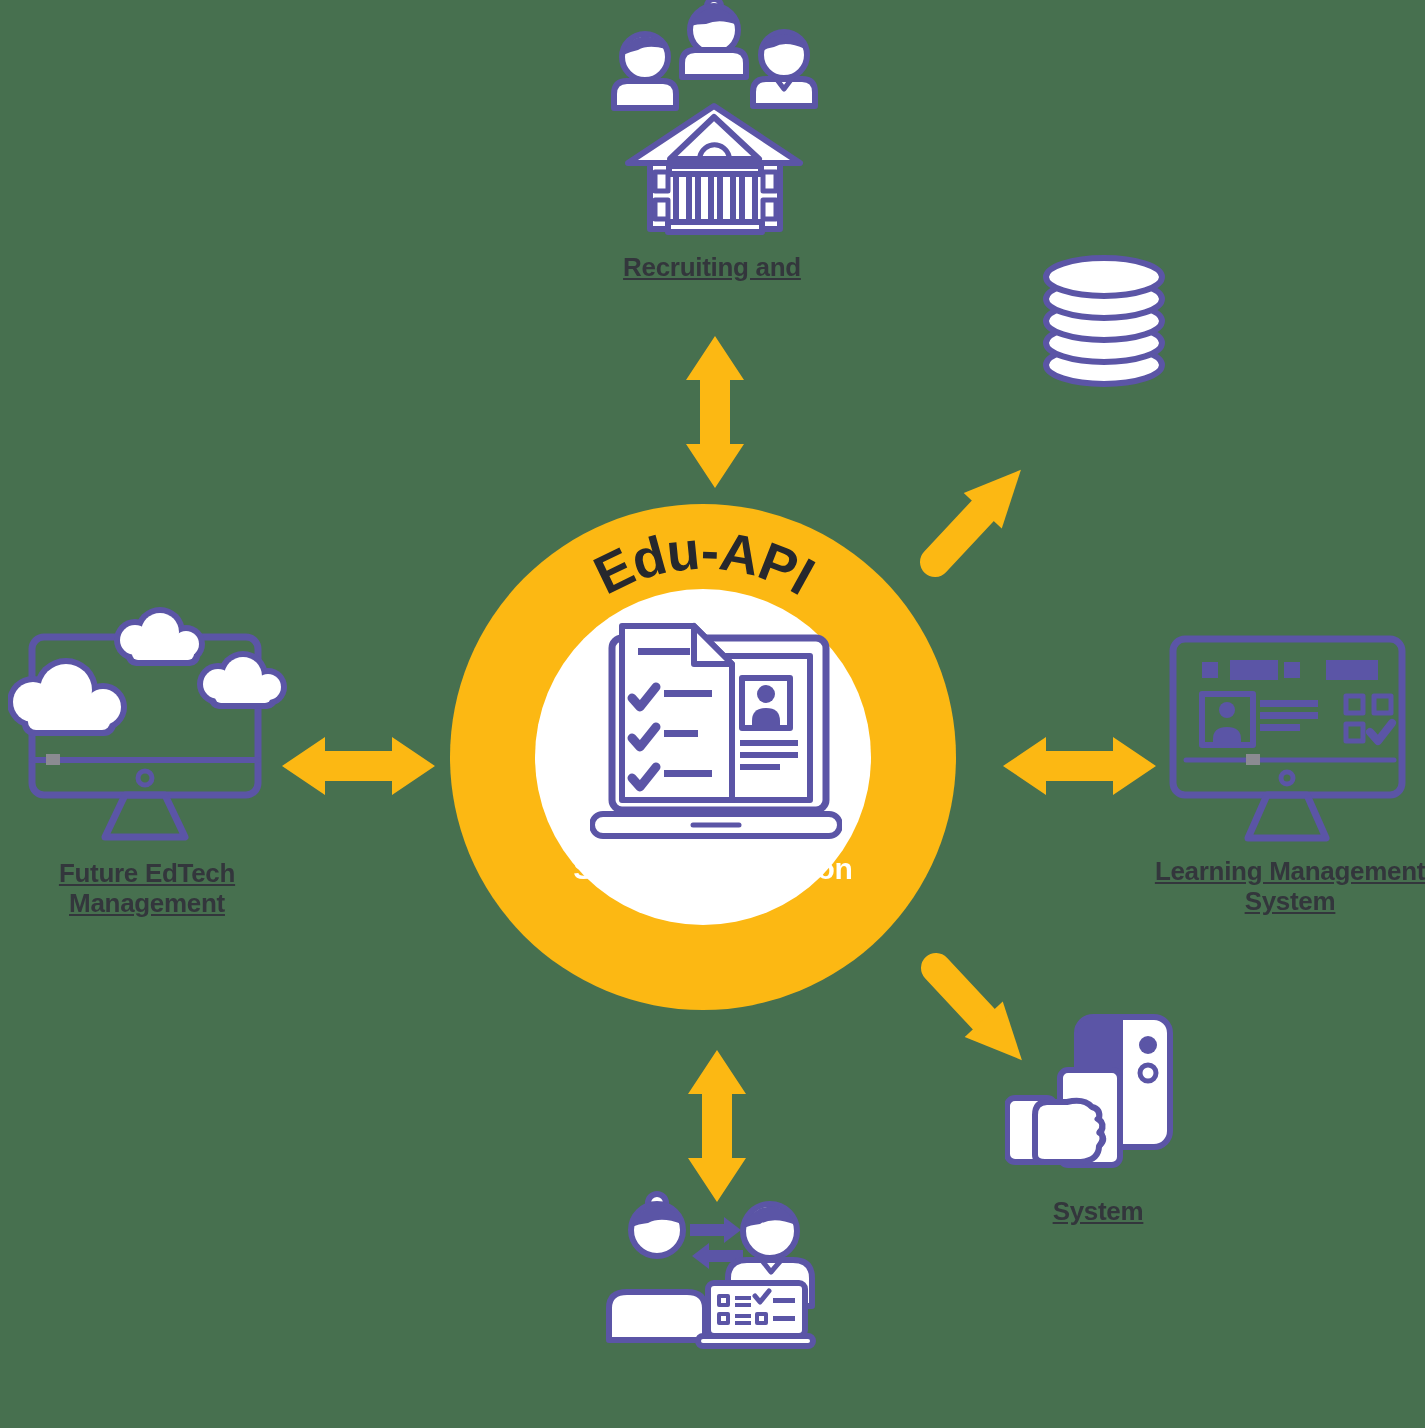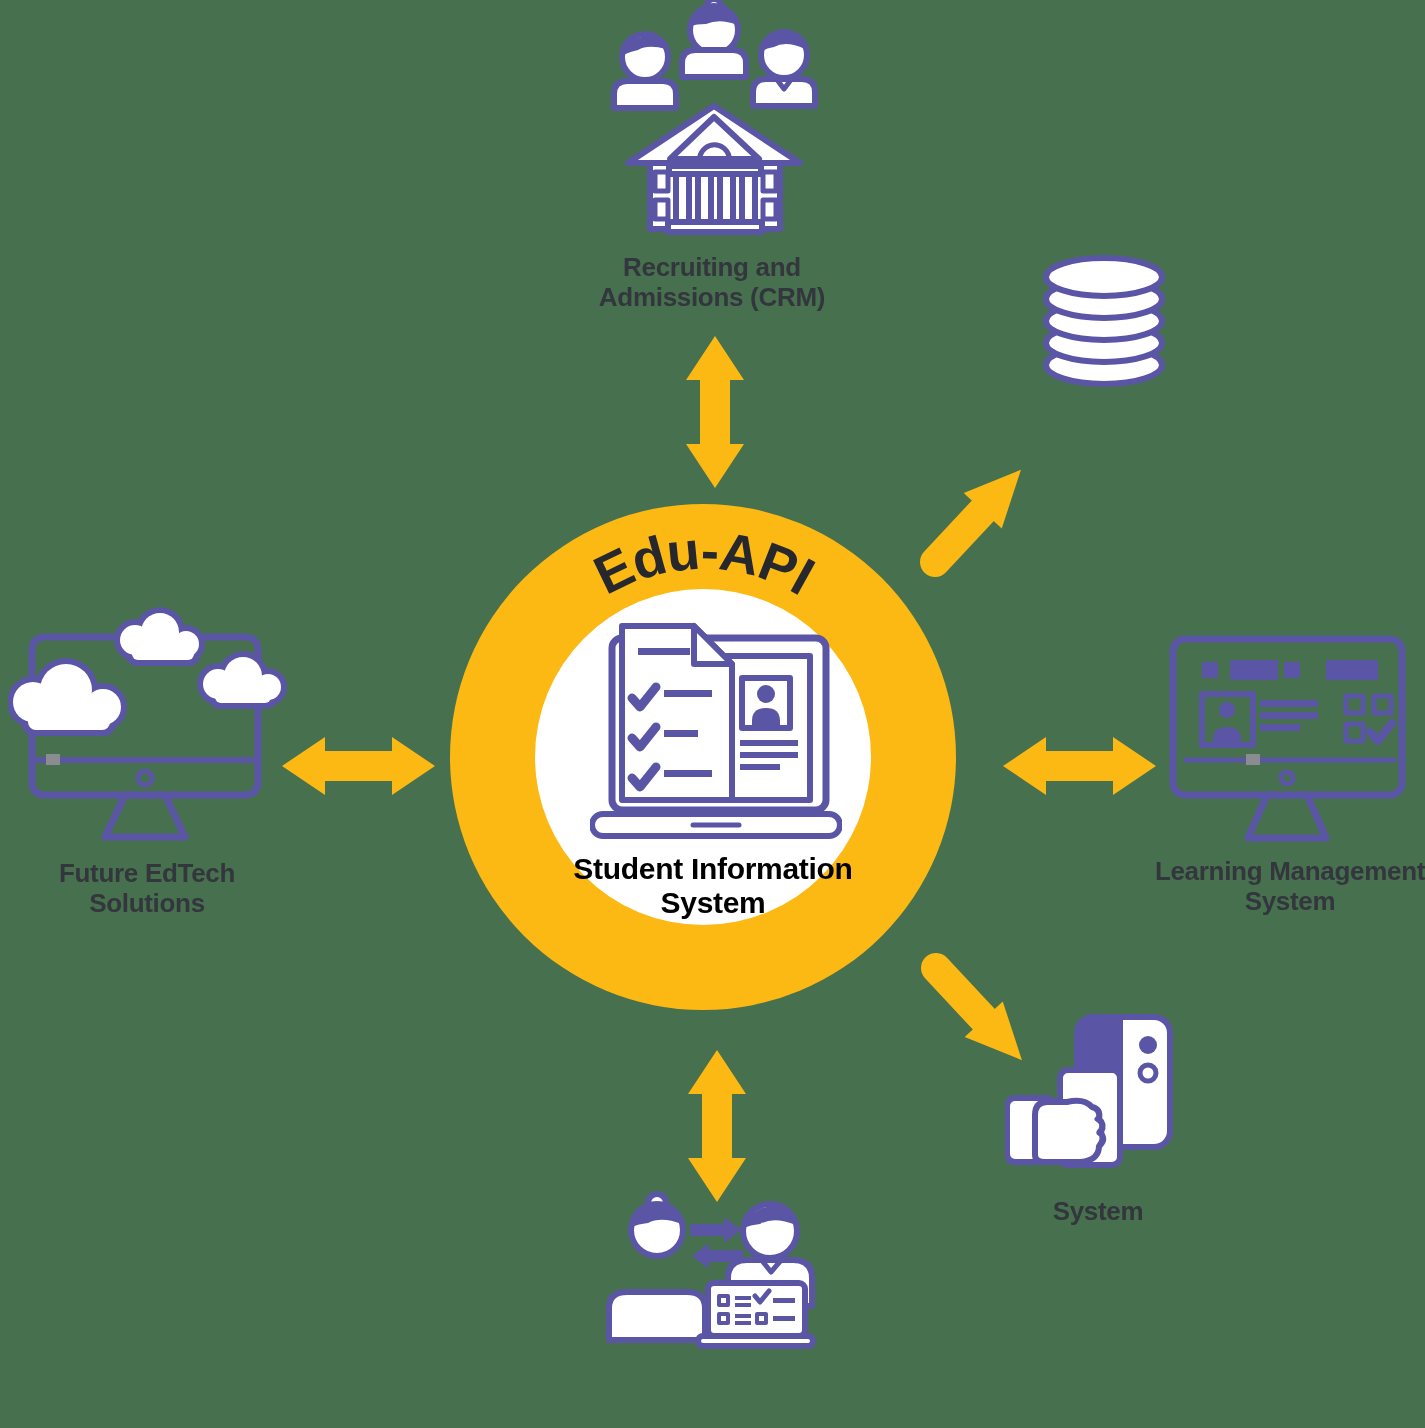--- a/index.html
+++ b/index.html
@@ -1,23 +1,23 @@
 <!DOCTYPE html>
 <html><head>
 <meta charset="utf-8">
 <style>
   html,body{margin:0;padding:0;background:#47704F;}
   .canvas{position:relative;width:1425px;height:1428px;background:#47704F;overflow:hidden;
           font-family:"Liberation Sans",sans-serif;}
   .abs{position:absolute;}
   .node-label{position:absolute;font-weight:700;font-size:26px;line-height:30px;
               color:#33363C;text-align:center;letter-spacing:-0.3px;}
-  .node-label span{display:block;}
+  .node-label span{display:block;text-decoration:underline;}
   .hub-center-label{position:absolute;font-weight:700;font-size:30px;line-height:34px;
-              color:#000000;text-align:center;letter-spacing:-0.3px;}
+              color:#ffffff;text-align:center;letter-spacing:-0.3px;}
   .hub-center-label span{display:block;}
   svg{display:block;}
 </style>
 </head>
 <body>
 
 <div class="canvas">
 
   <svg class="abs" style="left:0;top:0;" width="1425" height="1428" viewBox="0 0 1425 1428">
 
@@ -108,21 +108,20 @@
       <rect x="150" y="174" width="13" height="48"></rect>
       <rect x="76" y="222" width="94" height="10"></rect>
       <rect x="63" y="172" width="13" height="19" fill="none" stroke-width="5"></rect>
       <rect x="63" y="200" width="13" height="19" fill="none" stroke-width="5"></rect>
       <rect x="171" y="172" width="13" height="19" fill="none" stroke-width="5"></rect>
       <rect x="171" y="200" width="13" height="19" fill="none" stroke-width="5"></rect>
     </g>
   </svg>
   <div class="node-label" style="left:542px;top:252px;width:340px;">
     <span>Recruiting and</span>
-    <span>Admissions (CRM)</span>
   </div>
 
   <svg class="abs" style="left:1036px;top:250px;" width="136" height="140" viewBox="0 0 136 140">
     <g stroke="#5B55A6" stroke-width="6" fill="#fff">
       <ellipse cx="68" cy="115" rx="58" ry="19"></ellipse>
       <ellipse cx="68" cy="93" rx="58" ry="19"></ellipse>
       <ellipse cx="68" cy="71" rx="58" ry="19"></ellipse>
       <ellipse cx="68" cy="49" rx="58" ry="19"></ellipse>
       <ellipse cx="68" cy="27" rx="58" ry="19"></ellipse>
     </g>
@@ -241,16 +240,16 @@
         <circle cx="95" cy="105" r="18"></circle>
         <rect x="20" y="102" width="82" height="26" rx="8"></rect>
       <circle cx="210" cy="82" r="15"></circle>
         <circle cx="235" cy="74" r="19"></circle>
         <circle cx="260" cy="85" r="13"></circle>
         <rect x="207" y="84" width="56" height="17" rx="6"></rect>
     </g>
   </svg>
   <div class="node-label" style="left:17px;top:858px;width:260px;">
     <span>Future EdTech</span>
-    <span>Solutions</span>
+    <span>Management</span>
   </div>
 
 </div>
 
 </body></html>

